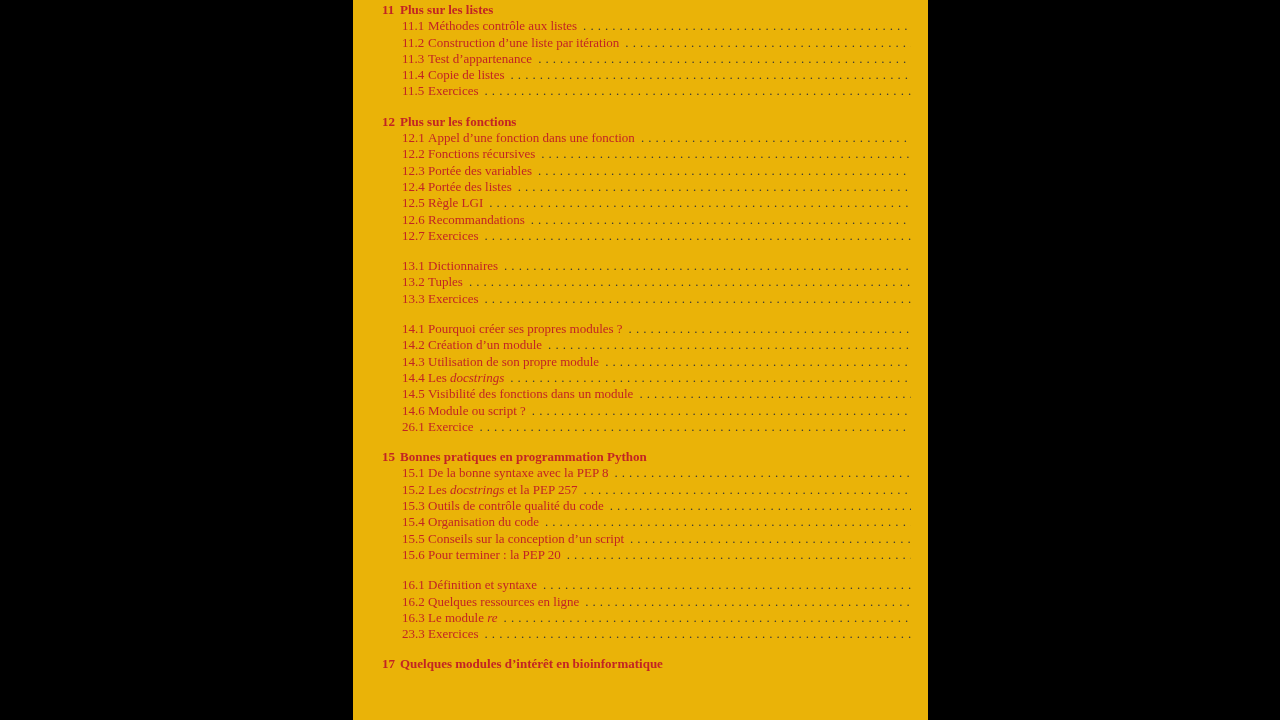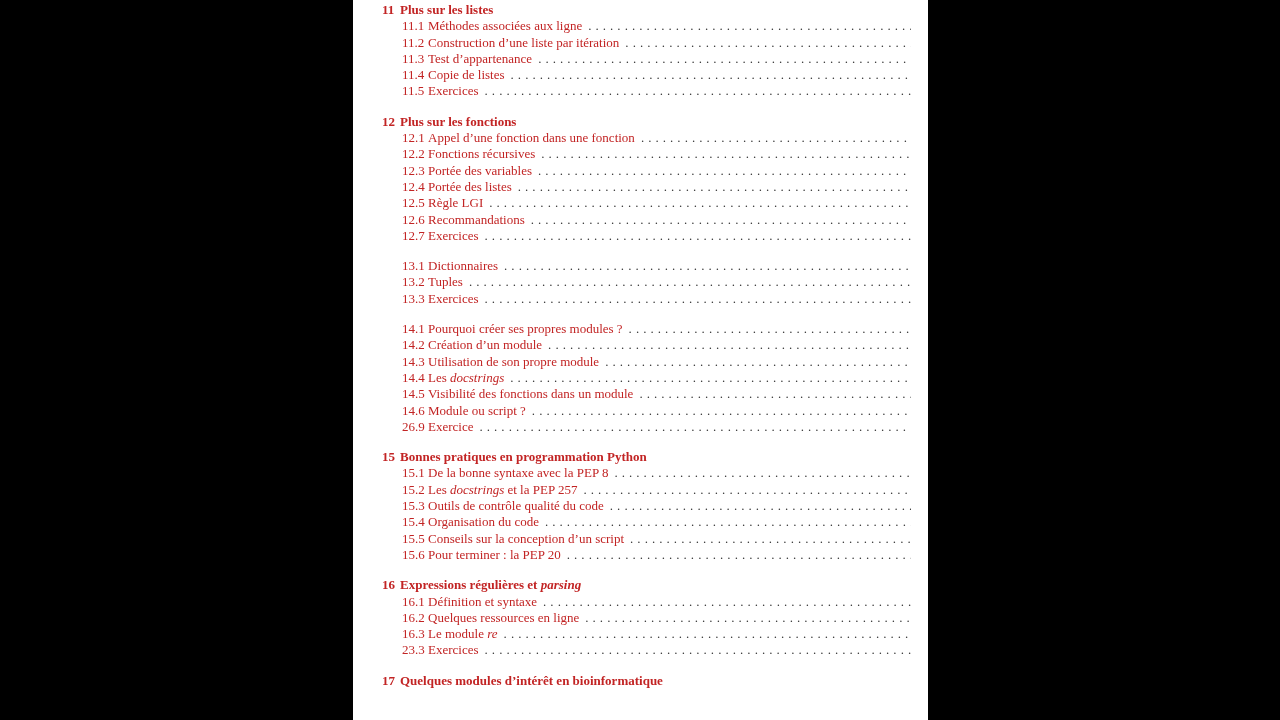--- a/index.html
+++ b/index.html
@@ -73,30 +73,30 @@
     letter-spacing: 0.4px;
     color: var(--leader-color, #3b3b3b);
   }
 </style>
 </head>
 <body style="background: rgb(0, 0, 0);">
 
 <div class="letterbox left"></div>
 <div class="letterbox right"></div>
 
-<main class="paper" style="background: #ffffff;">
+<main class="paper" style="background: #eab308;">
   <div class="toc" id="toc">
       <div class="toc-section">
         <div class="section-header">
           <span class="sec-num">11</span>
           <span class="sec-title">Plus sur les listes</span>
         </div>
         <div class="entry">
           <span class="entry-num">11.1</span>
-          <span class="entry-title">Méthodes associées aux ligne</span>
+          <span class="entry-title">Méthodes contrôle aux listes</span>
           <span class="leader">. . . . . . . . . . . . . . . . . . . . . . . . . . . . . . . . . . . . . . . . . . . . . . . . . . . . . . . . . . . . . . . . . . . . . . . . . . . . . . . . . . . . . . . . . . . . . . . . . . . . . . . . . . . . . . . . . . . . . . . . . . . . . . . . . . . . . . . . . . . . . . . . . . . . . . . . . . . . . . . .</span>
         </div>
         <div class="entry">
           <span class="entry-num">11.2</span>
           <span class="entry-title">Construction d’une liste par itération</span>
           <span class="leader">. . . . . . . . . . . . . . . . . . . . . . . . . . . . . . . . . . . . . . . . . . . . . . . . . . . . . . . . . . . . . . . . . . . . . . . . . . . . . . . . . . . . . . . . . . . . . . . . . . . . . . . . . . . . . . . . . . . . . . . . . . . . . . . . . . . . . . . . . . . . . . . . . . . . . . . . . . . . . . . .</span>
         </div>
         <div class="entry">
           <span class="entry-num">11.3</span>
           <span class="entry-title">Test d’appartenance</span>
@@ -196,21 +196,21 @@
           <span class="entry-num">14.5</span>
           <span class="entry-title">Visibilité des fonctions dans un module</span>
           <span class="leader">. . . . . . . . . . . . . . . . . . . . . . . . . . . . . . . . . . . . . . . . . . . . . . . . . . . . . . . . . . . . . . . . . . . . . . . . . . . . . . . . . . . . . . . . . . . . . . . . . . . . . . . . . . . . . . . . . . . . . . . . . . . . . . . . . . . . . . . . . . . . . . . . . . . . . . . . . . . . . . . .</span>
         </div>
         <div class="entry">
           <span class="entry-num">14.6</span>
           <span class="entry-title">Module ou script ?</span>
           <span class="leader">. . . . . . . . . . . . . . . . . . . . . . . . . . . . . . . . . . . . . . . . . . . . . . . . . . . . . . . . . . . . . . . . . . . . . . . . . . . . . . . . . . . . . . . . . . . . . . . . . . . . . . . . . . . . . . . . . . . . . . . . . . . . . . . . . . . . . . . . . . . . . . . . . . . . . . . . . . . . . . . .</span>
         </div>
         <div class="entry">
-          <span class="entry-num">26.9</span>
+          <span class="entry-num">26.1</span>
           <span class="entry-title">Exercice</span>
           <span class="leader">. . . . . . . . . . . . . . . . . . . . . . . . . . . . . . . . . . . . . . . . . . . . . . . . . . . . . . . . . . . . . . . . . . . . . . . . . . . . . . . . . . . . . . . . . . . . . . . . . . . . . . . . . . . . . . . . . . . . . . . . . . . . . . . . . . . . . . . . . . . . . . . . . . . . . . . . . . . . . . . .</span>
         </div>
       </div>
       <div class="toc-section">
         <div class="section-header">
           <span class="sec-num">15</span>
           <span class="sec-title">Bonnes pratiques en programmation Python</span>
         </div>
         <div class="entry">
@@ -238,24 +238,20 @@
           <span class="entry-title">Conseils sur la conception d’un script</span>
           <span class="leader">. . . . . . . . . . . . . . . . . . . . . . . . . . . . . . . . . . . . . . . . . . . . . . . . . . . . . . . . . . . . . . . . . . . . . . . . . . . . . . . . . . . . . . . . . . . . . . . . . . . . . . . . . . . . . . . . . . . . . . . . . . . . . . . . . . . . . . . . . . . . . . . . . . . . . . . . . . . . . . . .</span>
         </div>
         <div class="entry">
           <span class="entry-num">15.6</span>
           <span class="entry-title">Pour terminer : la PEP 20</span>
           <span class="leader">. . . . . . . . . . . . . . . . . . . . . . . . . . . . . . . . . . . . . . . . . . . . . . . . . . . . . . . . . . . . . . . . . . . . . . . . . . . . . . . . . . . . . . . . . . . . . . . . . . . . . . . . . . . . . . . . . . . . . . . . . . . . . . . . . . . . . . . . . . . . . . . . . . . . . . . . . . . . . . . .</span>
         </div>
       </div>
       <div class="toc-section">
-        <div class="section-header">
-          <span class="sec-num">16</span>
-          <span class="sec-title">Expressions régulières et <i>parsing</i></span>
-        </div>
         <div class="entry">
           <span class="entry-num">16.1</span>
           <span class="entry-title">Définition et syntaxe</span>
           <span class="leader">. . . . . . . . . . . . . . . . . . . . . . . . . . . . . . . . . . . . . . . . . . . . . . . . . . . . . . . . . . . . . . . . . . . . . . . . . . . . . . . . . . . . . . . . . . . . . . . . . . . . . . . . . . . . . . . . . . . . . . . . . . . . . . . . . . . . . . . . . . . . . . . . . . . . . . . . . . . . . . . .</span>
         </div>
         <div class="entry">
           <span class="entry-num">16.2</span>
           <span class="entry-title">Quelques ressources en ligne</span>
           <span class="leader">. . . . . . . . . . . . . . . . . . . . . . . . . . . . . . . . . . . . . . . . . . . . . . . . . . . . . . . . . . . . . . . . . . . . . . . . . . . . . . . . . . . . . . . . . . . . . . . . . . . . . . . . . . . . . . . . . . . . . . . . . . . . . . . . . . . . . . . . . . . . . . . . . . . . . . . . . . . . . . . .</span>
         </div>

